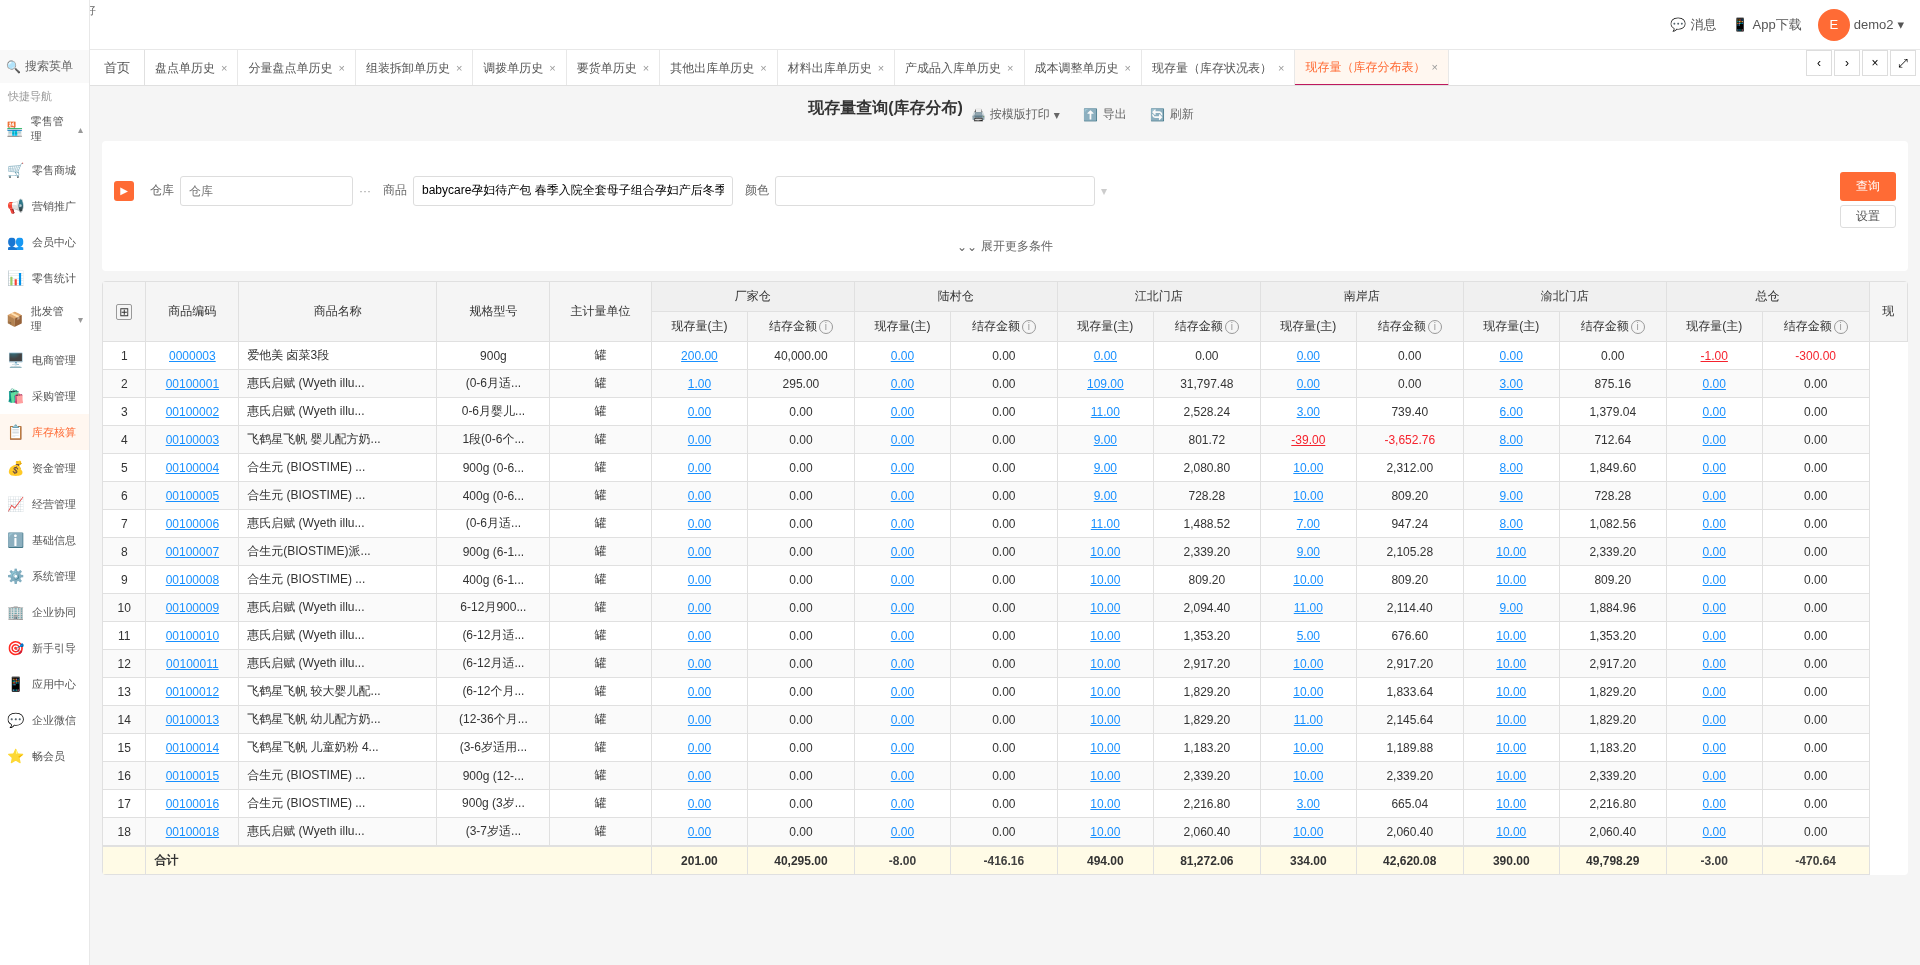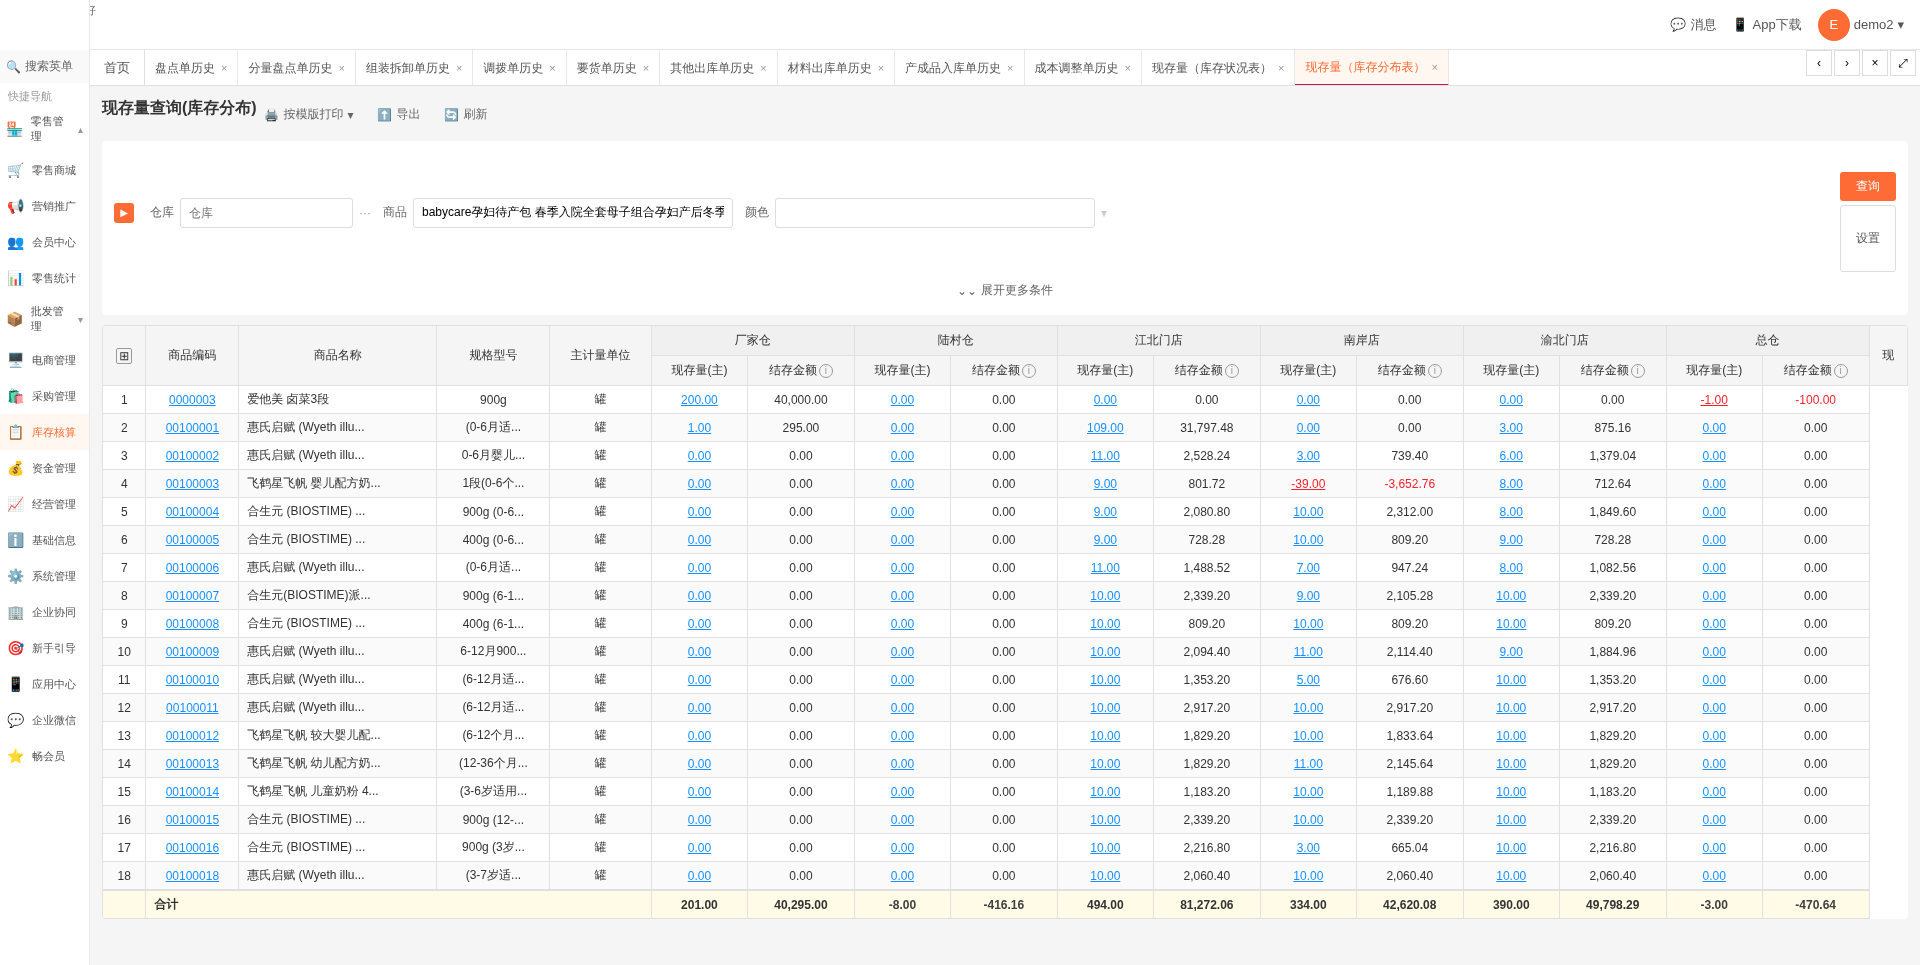--- a/index.html
+++ b/index.html
@@ -221,21 +221,21 @@
       border-radius: 3px;
       padding: 6px 16px;
       font-size: 12px;
       cursor: pointer;
     }
     .btn-white {
       background: #fff;
       color: #555;
       border: 1px solid #ddd;
       border-radius: 3px;
-      padding: 24px 12px;
+      padding: 2px 12px;
       font-size: 12px;
       cursor: pointer;
     }
     .action-buttons {
       display: flex;
       gap: 8px;
     }
     .action-btn {
       display: flex;
       align-items: center;
@@ -491,21 +491,21 @@
   </div>
   <div style="display:flex;align-items:center;gap:2px;padding:0 4px;margin-left:auto;">
     <button class="tab-nav-btn">‹</button>
     <button class="tab-nav-btn">›</button>
     <button class="tab-nav-btn">×</button>
     <button class="tab-nav-btn">⤢</button>
   </div>
 </div>
 
 <div class="main">
-  <div style="display:flex; justify-content:flex-start; align-items:center; margin-bottom:10px;">
+  <div style="display:flex; justify-content:center; align-items:center; margin-bottom:10px;">
     <div class="page-title">现存量查询(库存分布)</div>
     <div class="action-buttons">
       <div class="action-btn">
         <span>🖨️</span>
         <span>按模版打印</span>
         <span>▾</span>
       </div>
       <div class="action-btn">
         <span>⬆️</span>
         <span>导出</span>
@@ -592,21 +592,21 @@
             <td class=" ">40,000.00</td>
             <td class="td-link ">0.00</td>
             <td class=" ">0.00</td>
             <td class="td-link ">0.00</td>
             <td class=" ">0.00</td>
             <td class="td-link ">0.00</td>
             <td class=" ">0.00</td>
             <td class="td-link ">0.00</td>
             <td class=" ">0.00</td>
             <td class="td-link td-red">-1.00</td>
-            <td class=" td-red">-100.00</td>
+            <td class=" td-red">-300.00</td>
   </tr>
           <tr>
     <td>2</td>
     <td class="td-link">00100001</td>
     <td class="td-left">惠氏启赋 (Wyeth illu...</td>
     <td>(0-6月适...</td>
     <td>罐</td>
     <td class="td-link ">1.00</td>
             <td class=" ">295.00</td>
             <td class="td-link ">0.00</td>

